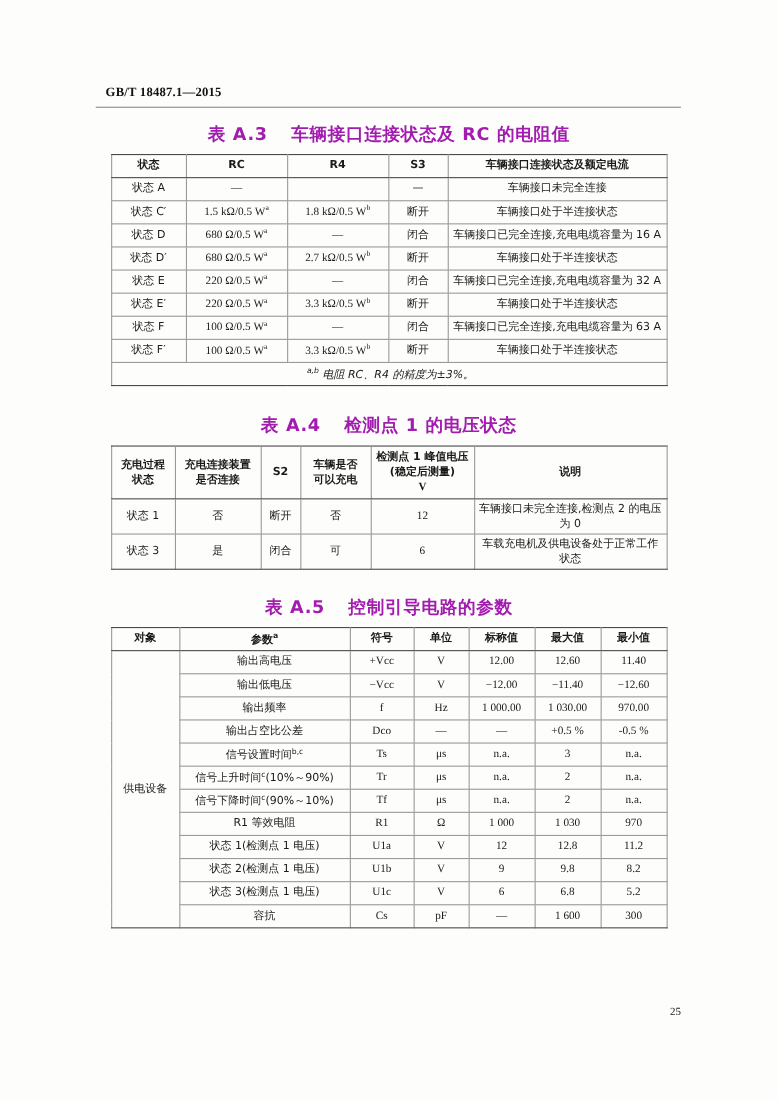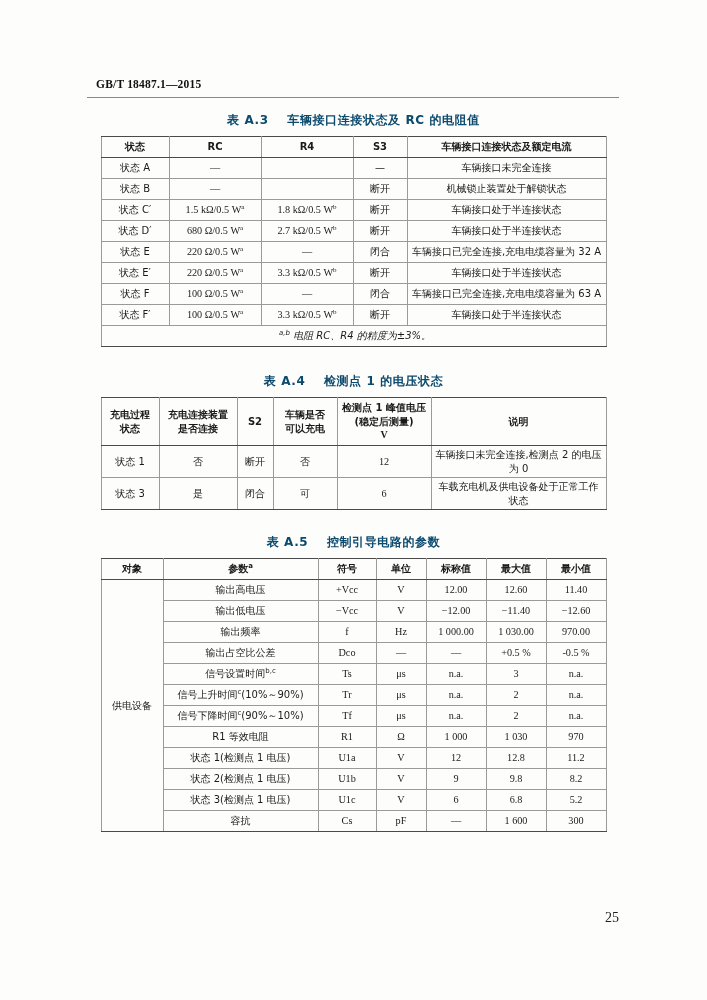--- a/index.html
+++ b/index.html
@@ -46,23 +46,23 @@
   .content {
     position: absolute;
     top: 112px;
     left: 87px;
     width: 533px;
   }
   .tbl-caption {
     text-align: center;
     font-family: "DejaVu Sans", "Liberation Sans", sans-serif;
     font-weight: bold;
-    font-size: 12px;
+    font-size: 16px;
     letter-spacing: 0.6px;
-    color: #0c4a6e;
+    color: #a21caf;
     margin: 0 0 7px 0;
   }
   .tbl-caption .cap-gap { display:inline-block; width: 9px; }
 
   table.gbt {
     border-collapse: collapse;
     width: 505px;
     margin: 0 auto;
     table-layout: fixed;
     font-size: 10.2px;
@@ -105,21 +105,21 @@
   .mono-val { font-family: "Liberation Serif", serif; }
 
   .blk { margin-bottom: 0; }
   .gap-a4 { height: 26px; }
   .gap-a5 { height: 24px; }
 
   .page-number {
     position: absolute;
     bottom: 74px;
     right: 88px;
-    font-size: 14px;
+    font-size: 10px;
     color: #222;
   }
   .vert-label {
     font-family: "DejaVu Sans", "Liberation Sans", sans-serif;
     font-weight: bold;
     font-size: 10px;
   }
 </style>
 </head>
 <body>
@@ -158,32 +158,32 @@
         </thead>
         <tbody>
             <tr>
               <td class="first-col-zh">状态 A</td>
               <td>—</td>
               <td></td>
               <td class="first-col-zh">—</td>
               <td class="desc">车辆接口未完全连接</td>
             </tr>
             <tr>
-              <td class="first-col-zh">状态 B</td>
-              <td>—</td>
-              <td></td>
-              <td class="first-col-zh">断开</td>
-              <td class="desc">机械锁止装置处于解锁状态</td>
-            </tr>
-            <tr>
               <td class="first-col-zh">状态 C′</td>
               <td>1.5 kΩ/0.5 W<span class="sup">a</span></td>
               <td>1.8 kΩ/0.5 W<span class="sup">b</span></td>
               <td class="first-col-zh">断开</td>
               <td class="desc">车辆接口处于半连接状态</td>
+            </tr>
+            <tr>
+              <td class="first-col-zh">状态 D</td>
+              <td>680 Ω/0.5 W<span class="sup">a</span></td>
+              <td>—</td>
+              <td class="first-col-zh">闭合</td>
+              <td class="desc">车辆接口已完全连接,充电电缆容量为 16 A</td>
             </tr>
             <tr>
               <td class="first-col-zh">状态 D′</td>
               <td>680 Ω/0.5 W<span class="sup">a</span></td>
               <td>2.7 kΩ/0.5 W<span class="sup">b</span></td>
               <td class="first-col-zh">断开</td>
               <td class="desc">车辆接口处于半连接状态</td>
             </tr>
             <tr>
               <td class="first-col-zh">状态 E</td>

